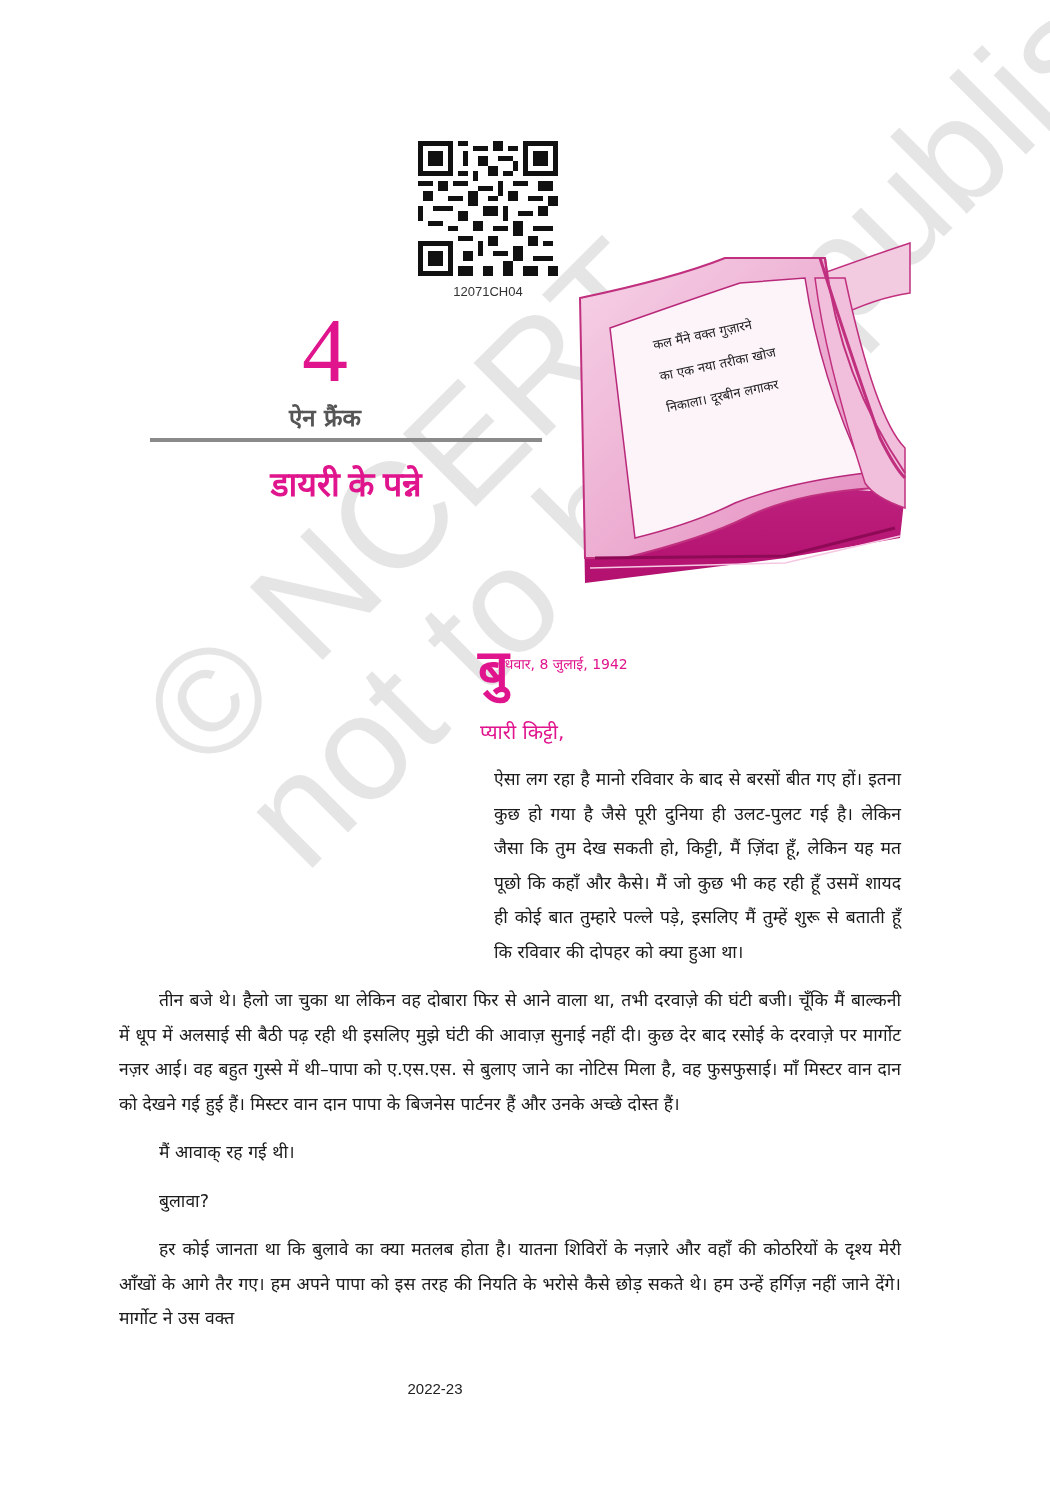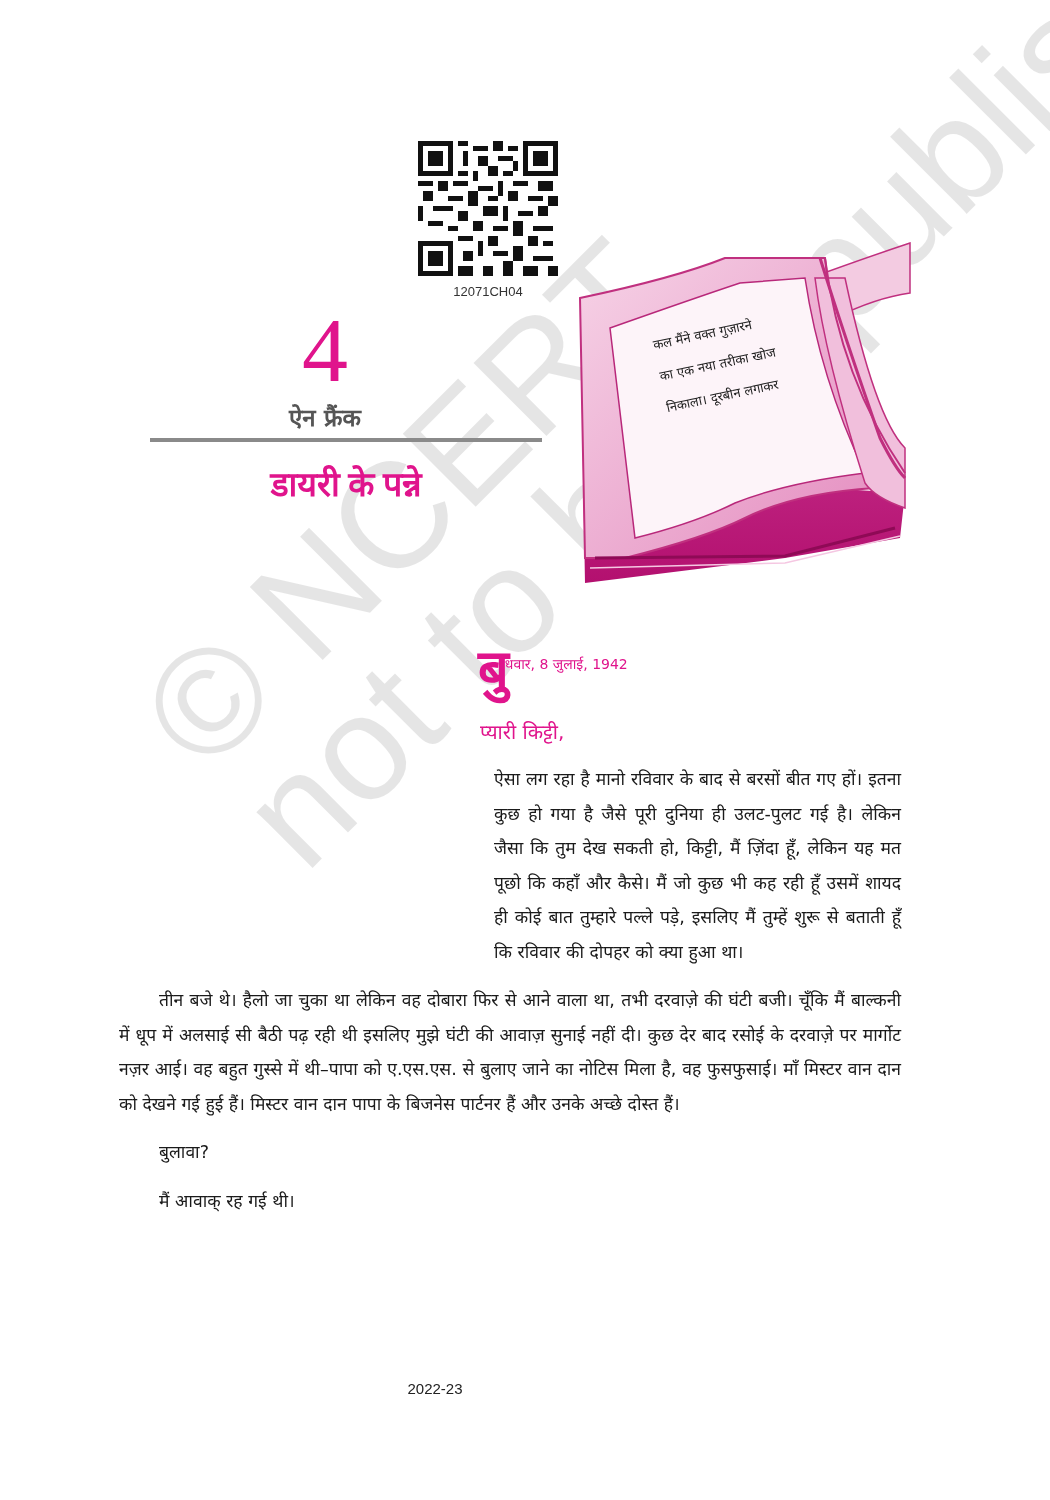--- a/index.html
+++ b/index.html
@@ -195,17 +195,18 @@
 </div>
 
 <div class="entry-header">
   <span class="dropcap">बु</span><span class="date">धवार, 8 जुलाई, 1942</span>
 </div>
 <div class="salutation">प्यारी किट्टी,</div>
 
 <div class="body-text">
   <p class="first-line">ऐसा लग रहा है मानो रविवार के बाद से बरसों बीत गए हों। इतना कुछ हो गया है जैसे पूरी दुनिया ही उलट-पुलट गई है। लेकिन जैसा कि तुम देख सकती हो, किट्टी, मैं ज़िंदा हूँ, लेकिन यह मत पूछो कि कहाँ और कैसे। मैं जो कुछ भी कह रही हूँ उसमें शायद ही कोई बात तुम्हारे पल्ले पड़े, इसलिए मैं तुम्हें शुरू से बताती हूँ कि रविवार की दोपहर को क्या हुआ था।</p>
   <p class="indent">तीन बजे थे। हैलो जा चुका था लेकिन वह दोबारा फिर से आने वाला था, तभी दरवाज़े की घंटी बजी। चूँकि मैं बाल्कनी में धूप में अलसाई सी बैठी पढ़ रही थी इसलिए मुझे घंटी की आवाज़ सुनाई नहीं दी। कुछ देर बाद रसोई के दरवाज़े पर मार्गोट नज़र आई। वह बहुत गुस्से में थी–पापा को ए.एस.एस. से बुलाए जाने का नोटिस मिला है, वह फुसफुसाई। माँ मिस्टर वान दान को देखने गई हुई हैं। मिस्टर वान दान पापा के बिजनेस पार्टनर हैं और उनके अच्छे दोस्त हैं।</p>
+  <p class="indent">मैं आवाक् रह गई थी।</p>
   <p class="indent">बुलावा?</p>
-  <p class="indent">मैं आवाक् रह गई थी।</p>
+  <p class="indent">हर कोई जानता था कि बुलावे का क्या मतलब होता है। यातना शिविरों के नज़ारे और वहाँ की कोठरियों के दृश्य मेरी आँखों के आगे तैर गए। हम अपने पापा को इस तरह की नियति के भरोसे कैसे छोड़ सकते थे। हम उन्हें हर्गिज़ नहीं जाने देंगे। मार्गोट ने उस वक्त</p>
 </div>
 
 <div class="footer">2022-23</div>
 
 </body></html>

